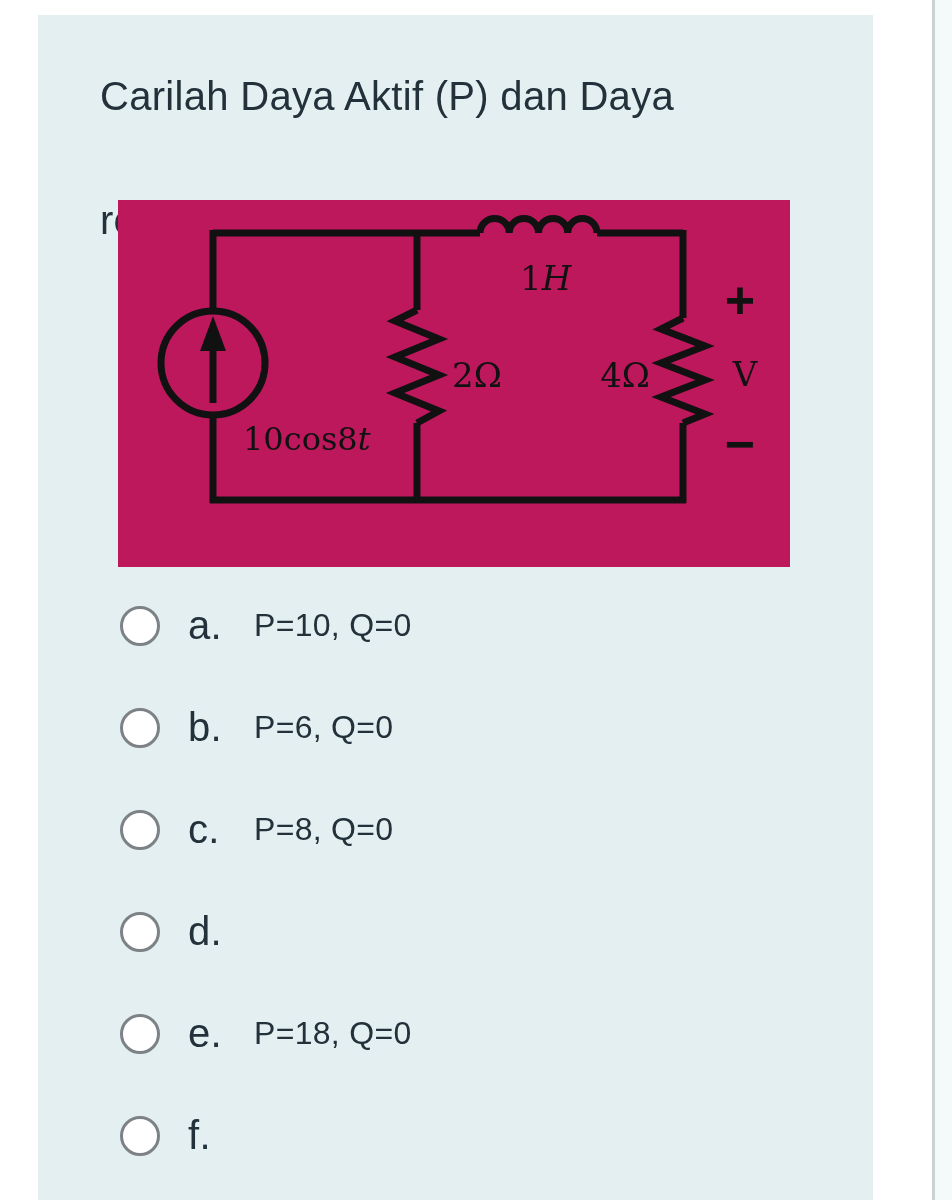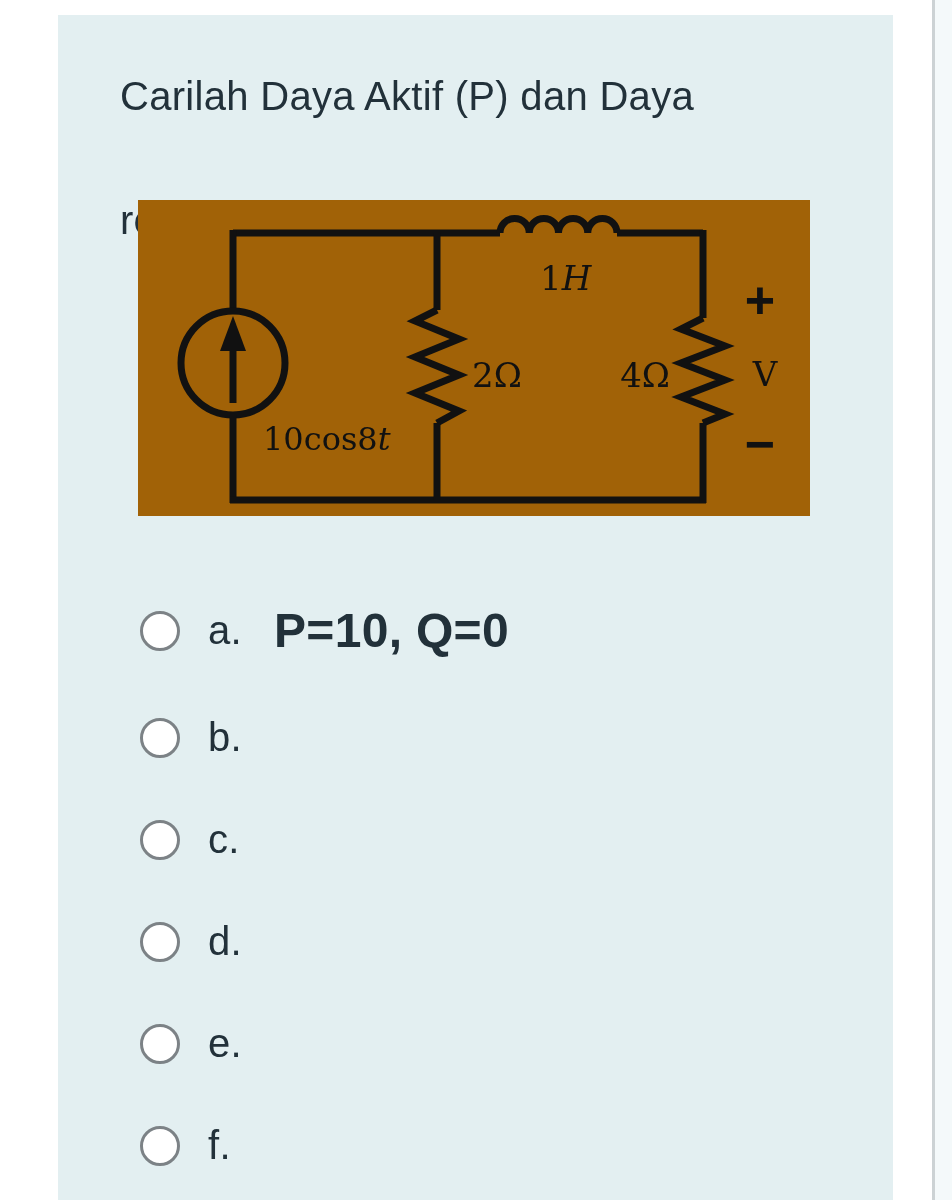--- a/index.html
+++ b/index.html
@@ -17,33 +17,32 @@
     background:#ccd2d4;
   }
   .right-strip{
     position:absolute;left:935px;top:0;width:17px;height:1200px;
     background:#f4f9fa;
   }
 
   .panel{
     position:absolute;left:38px;top:15px;width:835px;height:1185px;
     background:#e3eff1;
-    margin-left:20px;
   }
 
   .question{
     position:absolute;left:62px;top:50px;width:720px;
     font-size:40px;line-height:62px;font-weight:500;
     color:#22313a;letter-spacing:0.3px;
     white-space:pre-wrap;
   }
 
   .circuit-box{
-    position:absolute;left:80px;top:185px;width:672px;height:316px;
-    background:#a16207;
+    position:absolute;left:80px;top:185px;width:672px;height:367px;
+    background:#be185d;
   }
   .circuit-box svg{display:block;width:672px;height:323px;}
 
   .wire{stroke:#111;stroke-width:7;fill:none;}
   .comp{stroke:#111;stroke-width:7;fill:none;stroke-linejoin:miter;}
   .src-circle{stroke:#111;stroke-width:7;fill:none;}
   .arrow-line{stroke:#111;stroke-width:7;}
   .arrow-head{fill:#111;stroke:none;}
   .clabel{font-family:"DejaVu Serif",serif;fill:#111;}
   .clabel .it{font-style:italic;}
@@ -62,21 +61,21 @@
     border:3px solid #7c8286;background:#ffffff;
     flex:0 0 auto;
     cursor:pointer;
   }
   .opt-letter{
     margin-left:28px;width:58px;
     font-size:40px;font-weight:500;letter-spacing:0.3px;
   }
   .opt-text{
     margin-left:8px;
-    font-size:48px;font-weight:700;letter-spacing:0.3px;
+    font-size:32px;font-weight:400;letter-spacing:0.3px;
   }
 </style>
 </head>
 <body>
 
 <div class="screen">
 
   <div class="panel">
 
     <div class="question"><span>Carilah Daya Aktif (P) dan Daya</span><br>
@@ -125,35 +124,38 @@
 
       <div class="option-row">
         <div class="radio" role="radio" aria-checked="false"></div>
         <div class="opt-letter">a.</div>
         <div class="opt-text">P=10, Q=0</div>
       </div>
 
       <div class="option-row">
         <div class="radio" role="radio" aria-checked="false"></div>
         <div class="opt-letter">b.</div>
+        <div class="opt-text">P=6, Q=0</div>
       </div>
 
       <div class="option-row">
         <div class="radio" role="radio" aria-checked="false"></div>
         <div class="opt-letter">c.</div>
+        <div class="opt-text">P=8, Q=0</div>
       </div>
 
       <div class="option-row">
         <div class="radio" role="radio" aria-checked="false"></div>
         <div class="opt-letter">d.</div>
       </div>
 
       <div class="option-row">
         <div class="radio" role="radio" aria-checked="false"></div>
         <div class="opt-letter">e.</div>
+        <div class="opt-text">P=18, Q=0</div>
       </div>
 
       <div class="option-row">
         <div class="radio" role="radio" aria-checked="false"></div>
         <div class="opt-letter">f.</div>
       </div>
 
     </div>
   </div>
 

